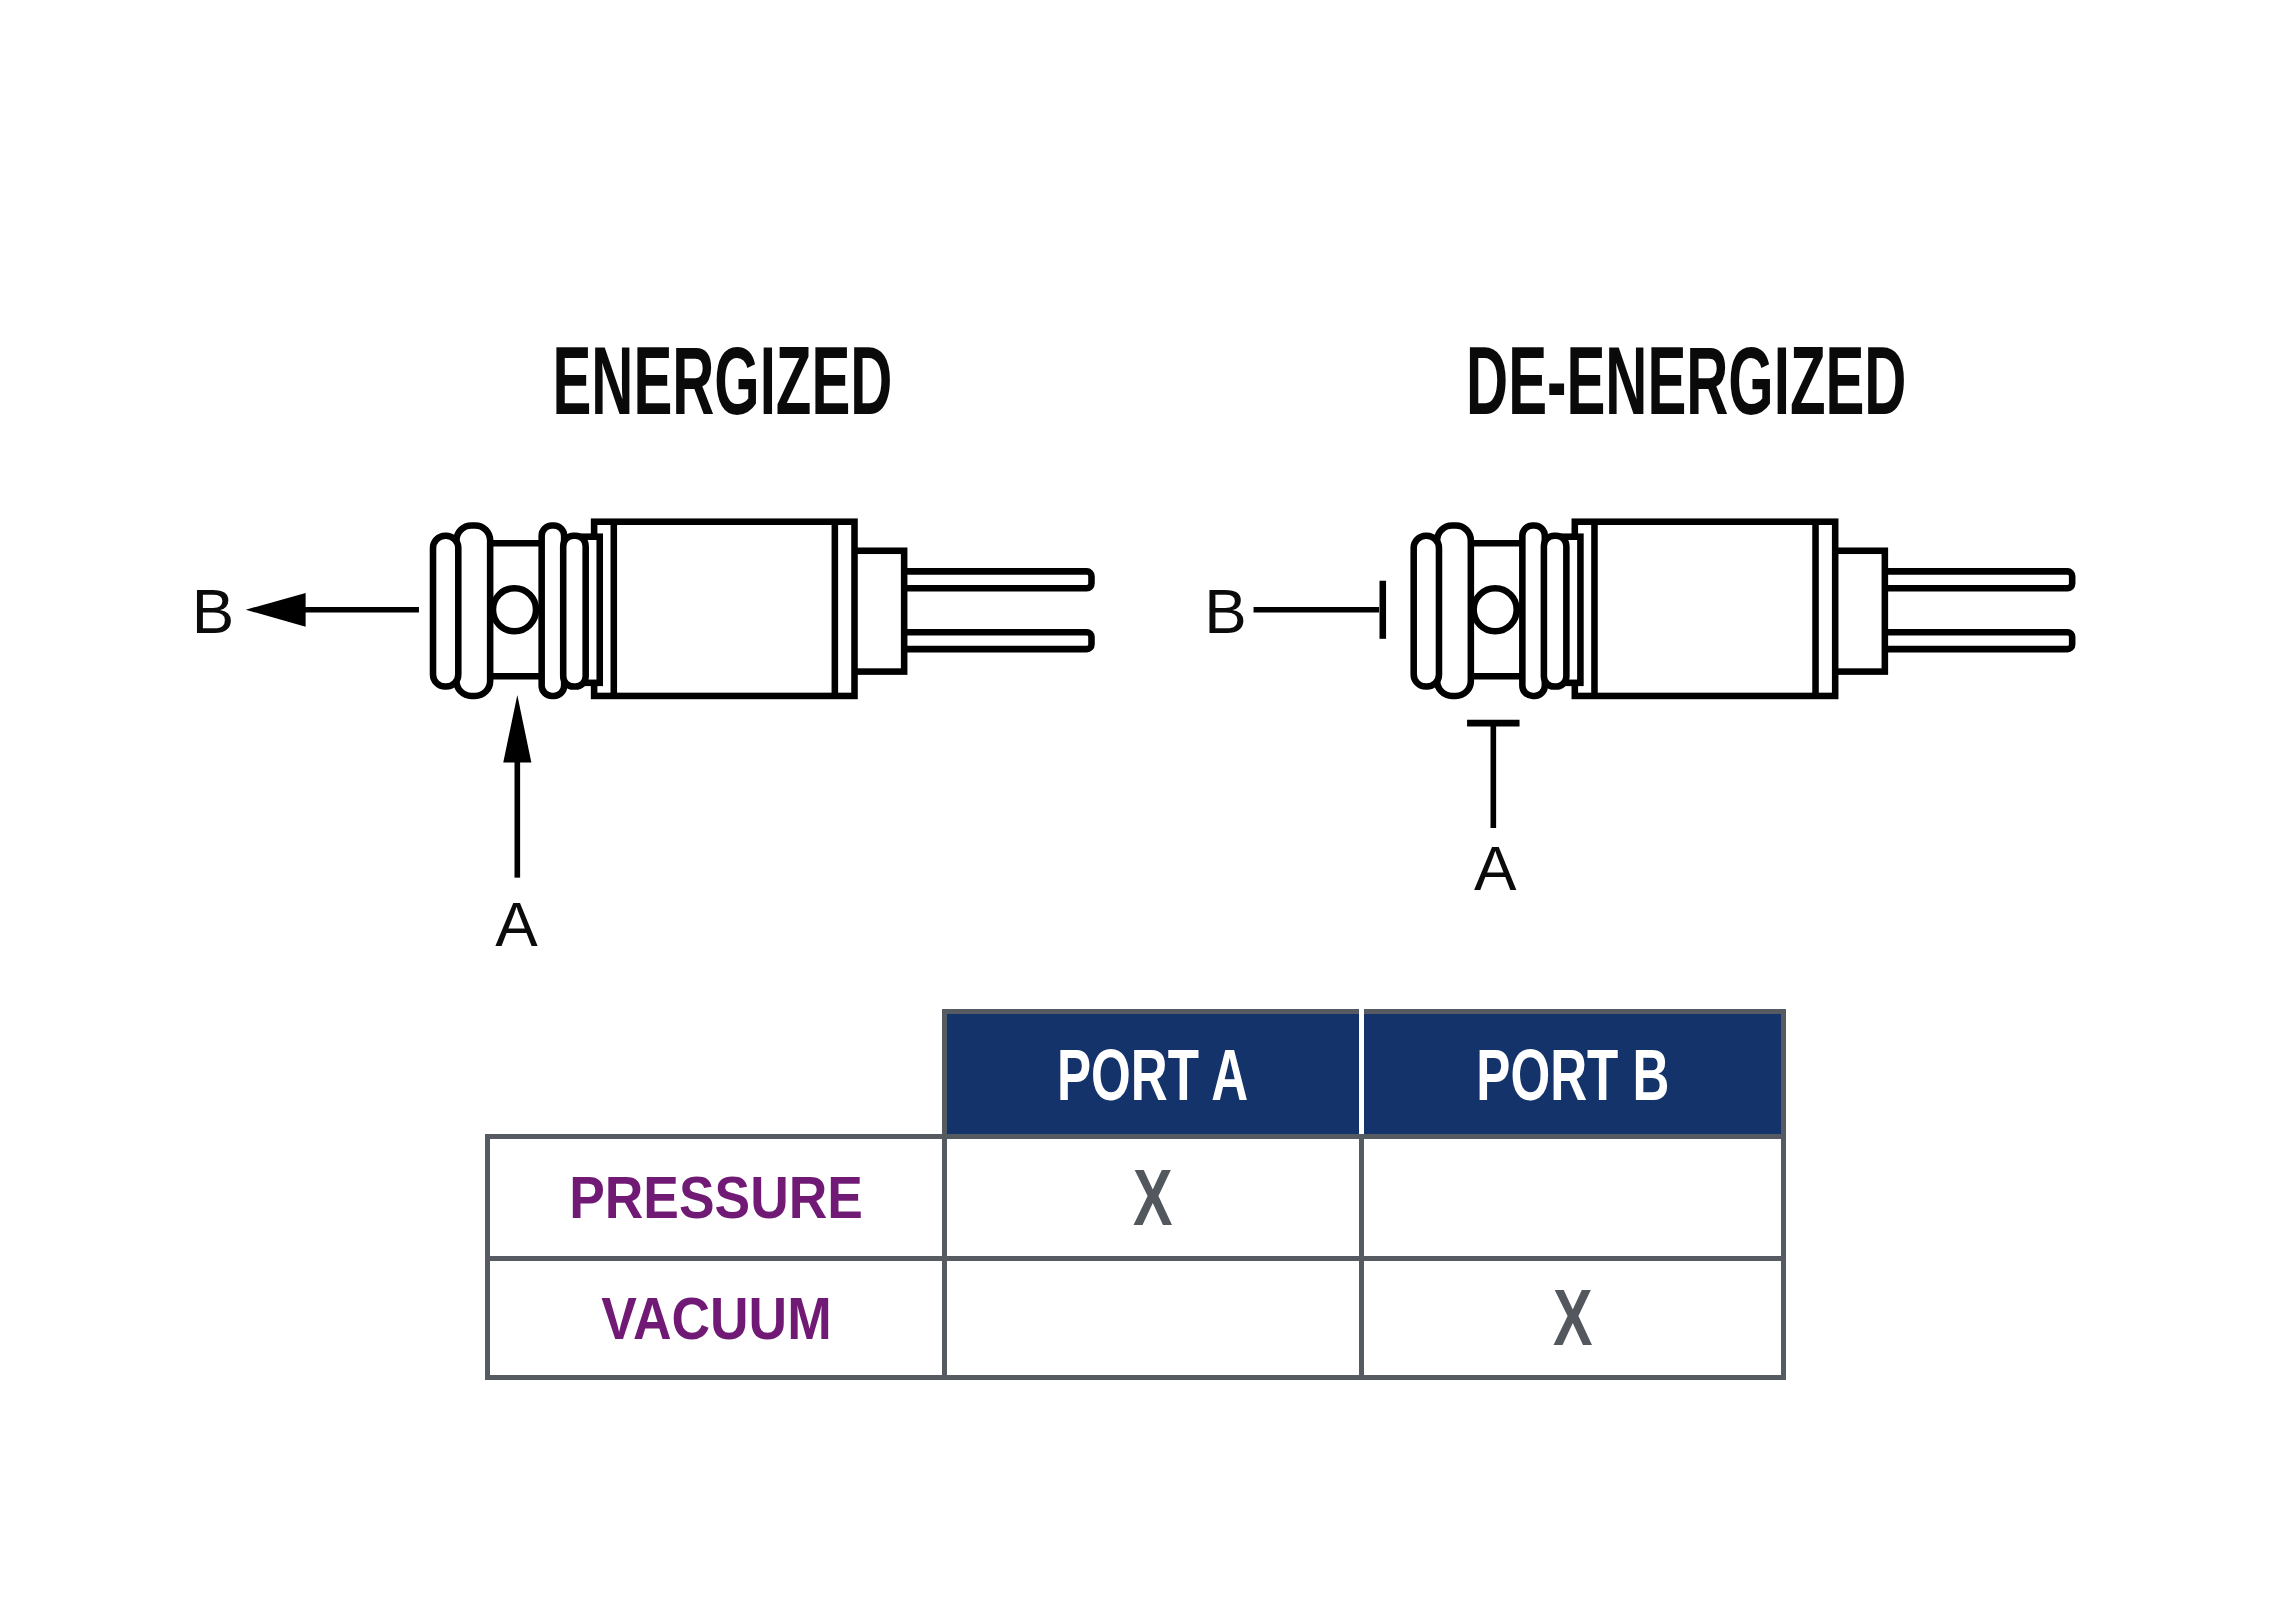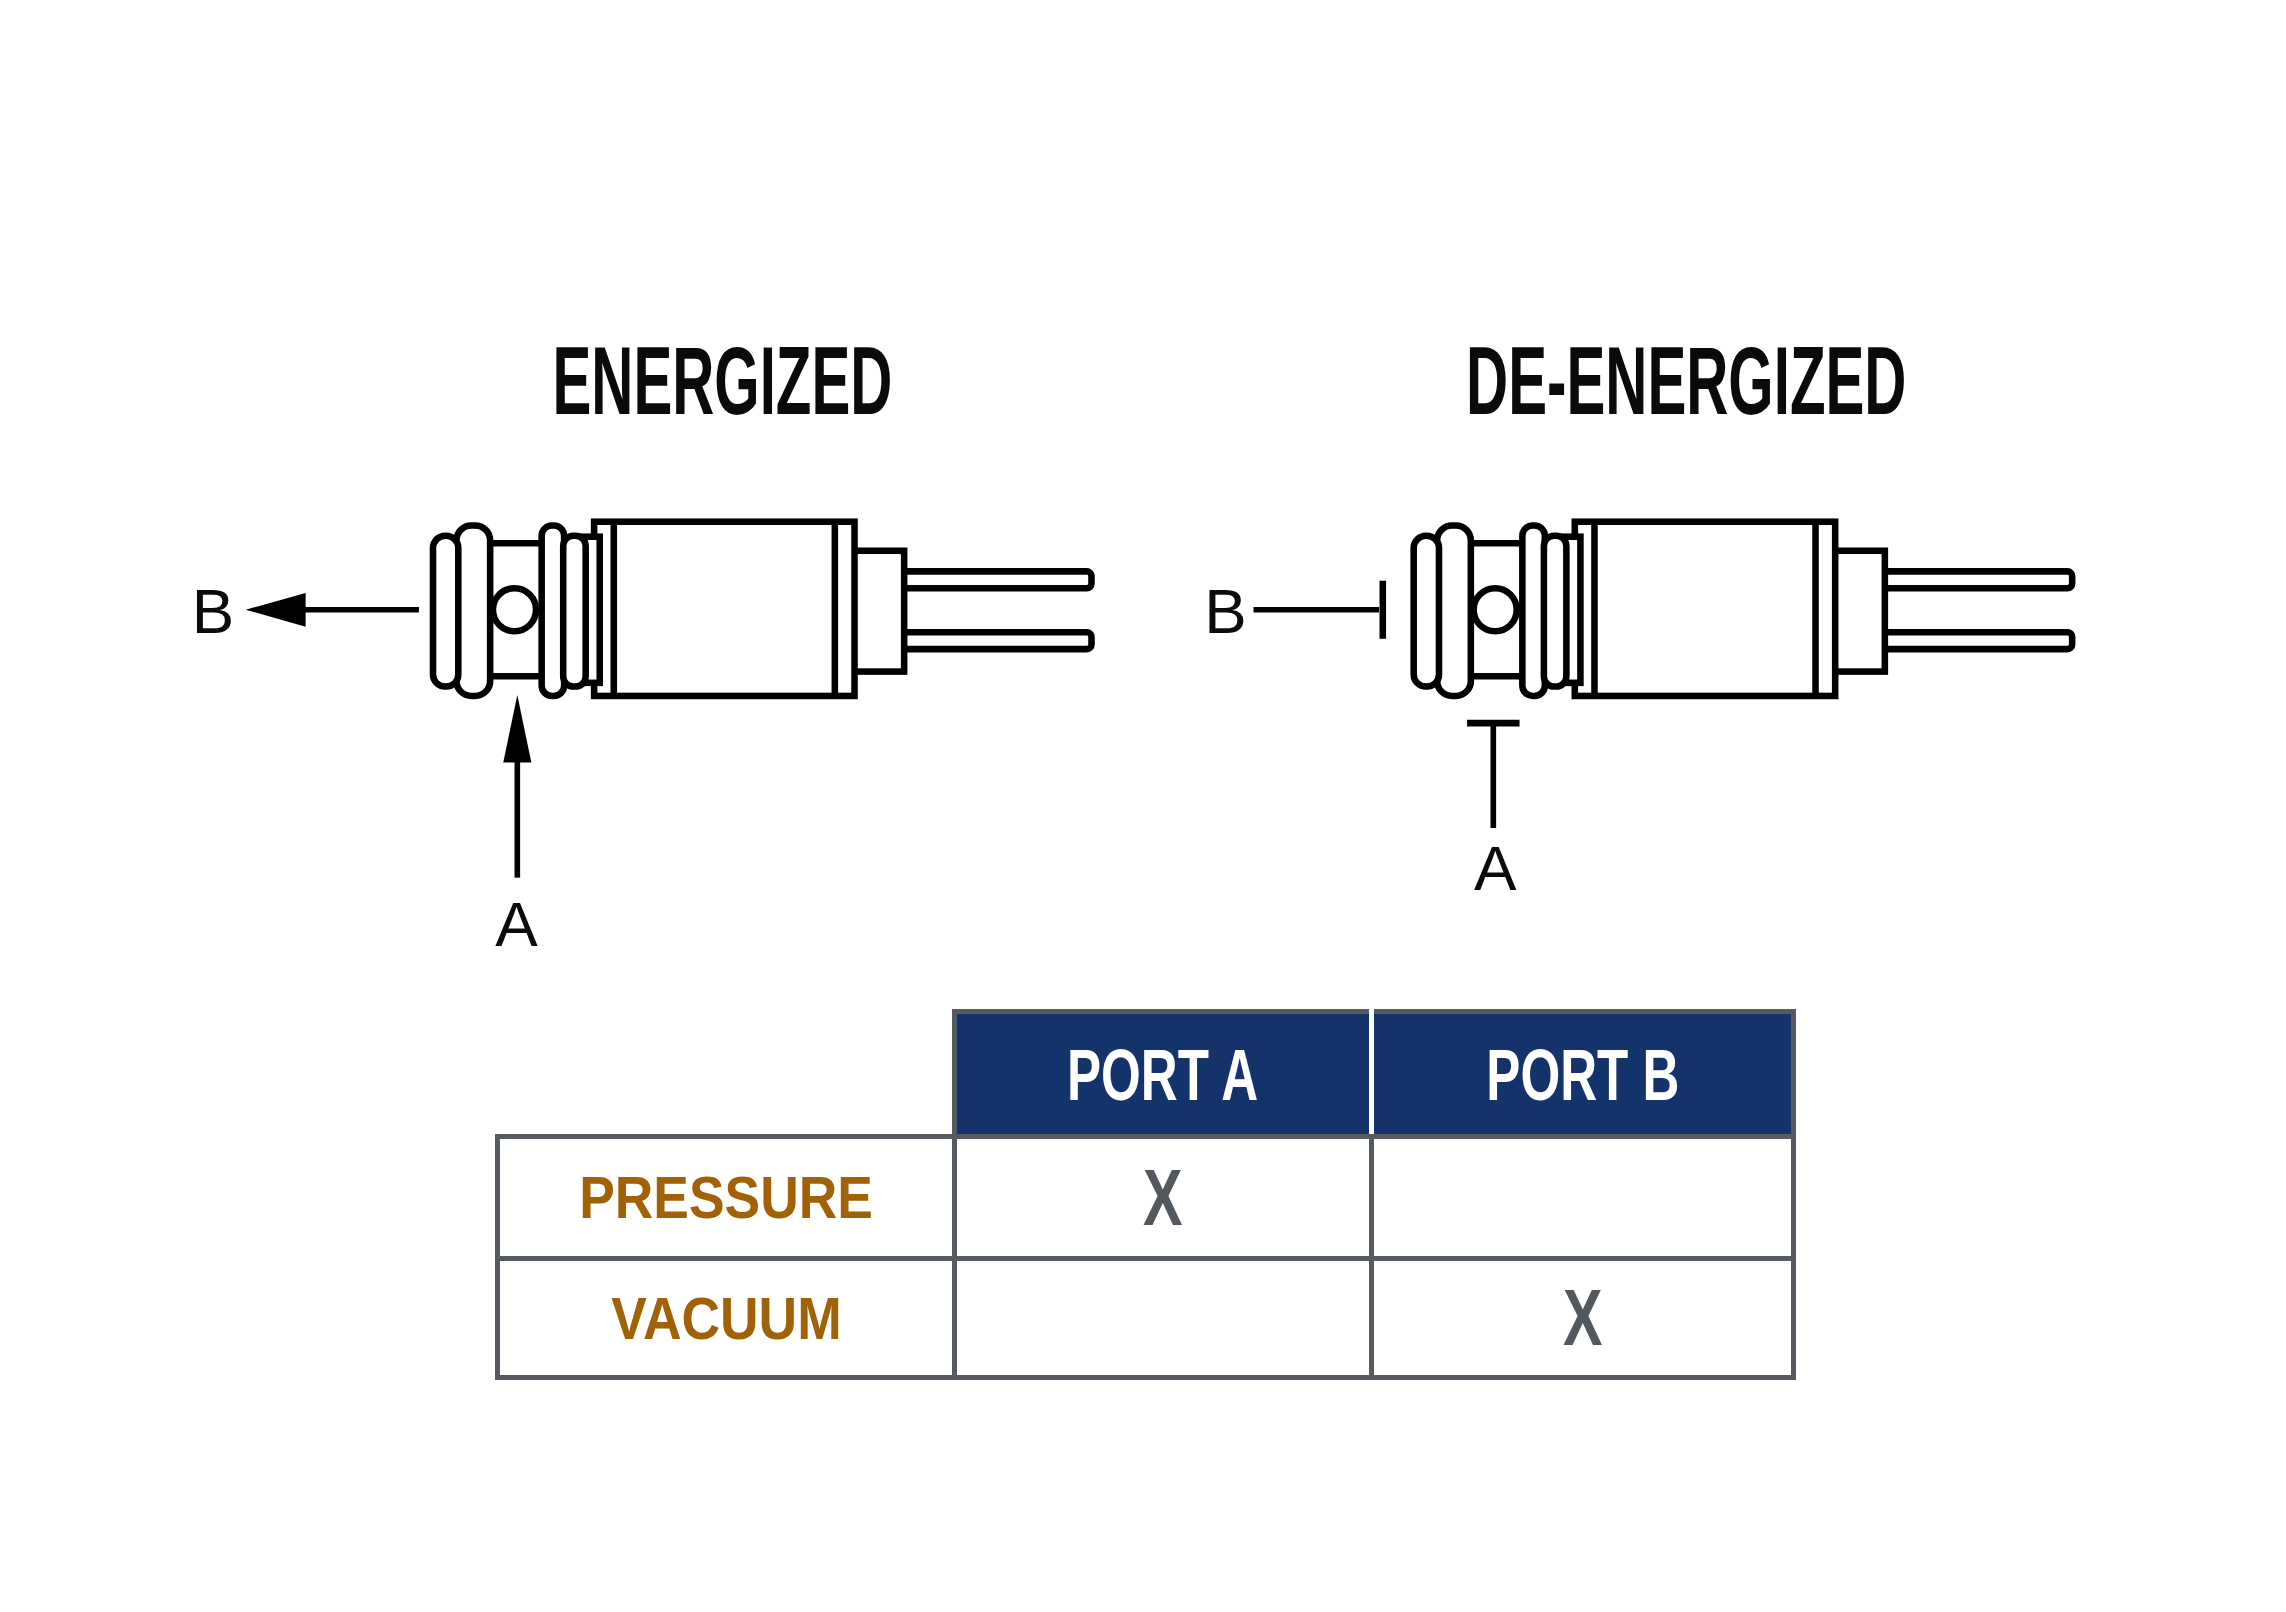--- a/index.html
+++ b/index.html
@@ -26,38 +26,38 @@
     font-size: 68px; fill: #0b0b0b; font-weight: 400;
     font-family: "Liberation Sans", sans-serif;
   }
   text.svg-title {
     font-size: 102px; font-weight: bold; fill: #0a0a0a;
     font-family: "Liberation Sans", sans-serif;
   }
   
   table.matrix {
     position: absolute;
-    left: 495px; top: 1009px;
+    left: 485px; top: 1009px;
     border-collapse: collapse;
     table-layout: fixed;
   }
   table.matrix td, table.matrix th { padding: 0; text-align: center; vertical-align: middle; }
   td.spacer { border: none; background: transparent; width: 452px; }
   th.port {
     width: 412px; height: 120px;
     background: #14336B; color: #ffffff;
     border: 5.6px solid #565A61;
     font-size: 73px; font-weight: bold;
   }
   th.port-a { border-right: 5.6px solid #ffffff; }
   th.port-b { border-left: 5.6px solid #ffffff; width: 417px; }
   td.rlabel {
     width: 452px;
     border: 5.6px solid #565A61;
-    color: #a16207; font-size: 60px; font-weight: bold;
+    color: #701a75; font-size: 60px; font-weight: bold;
     background: #ffffff;
   }
   td.cell {
     border: 5.6px solid #565A61;
     color: #53575E; font-size: 80px; font-weight: bold;
     background: #ffffff;
   }
   tr.r1 td { height: 117px; }
   tr.r2 td { height: 114px; }
   

